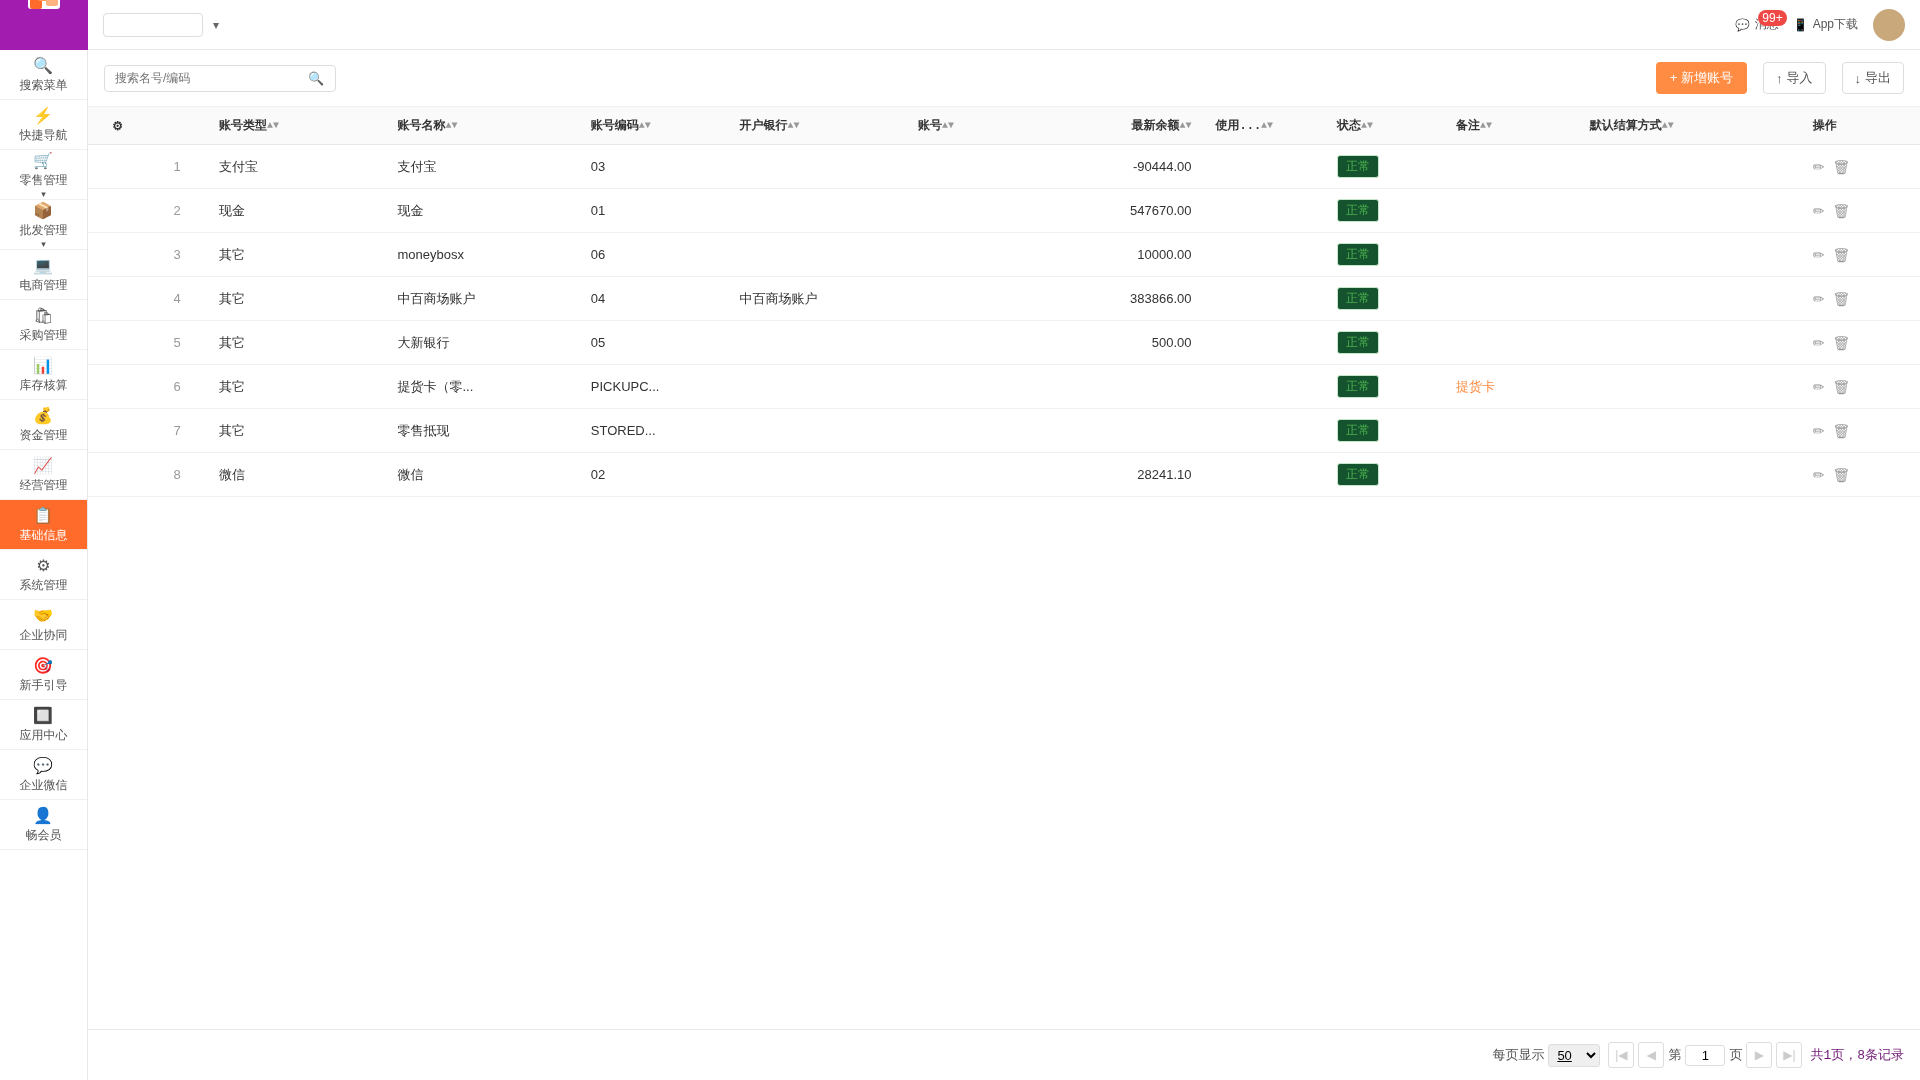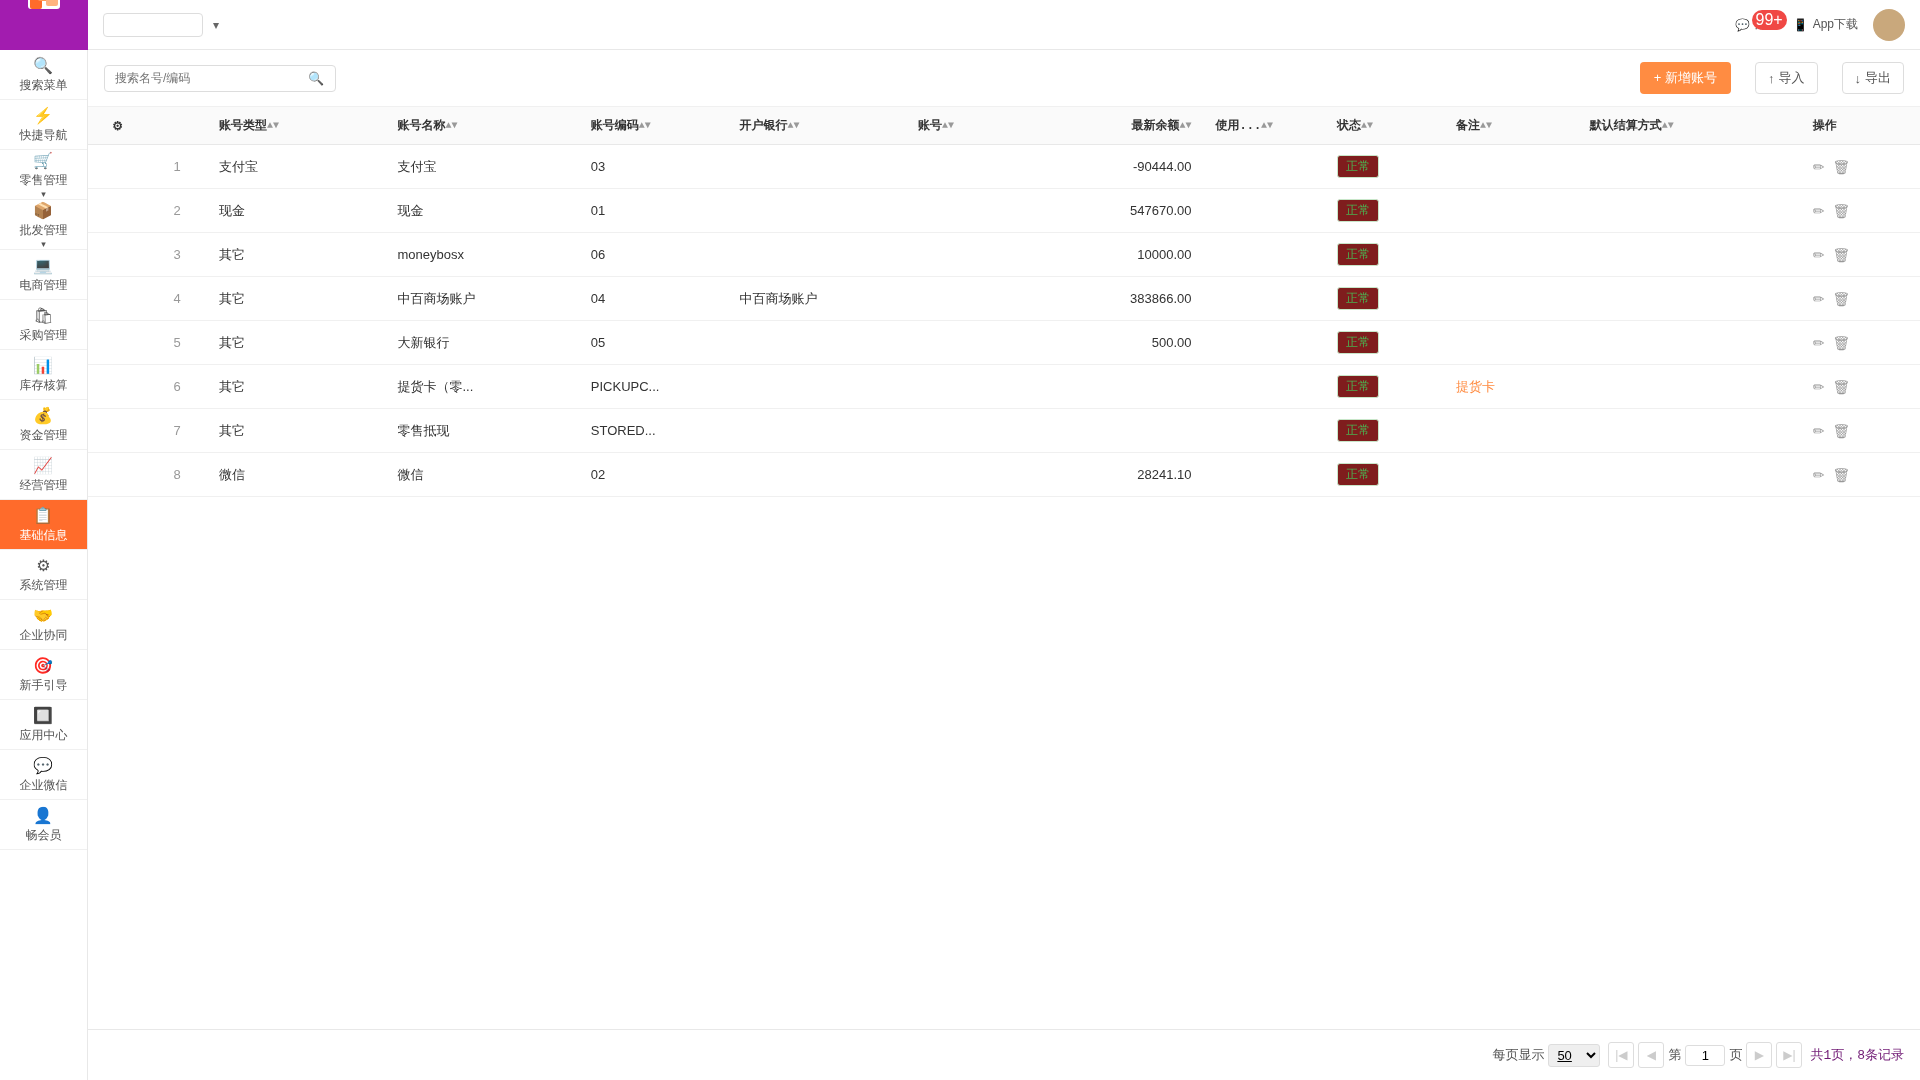--- a/index.html
+++ b/index.html
@@ -125,21 +125,21 @@
       color: #555;
       cursor: pointer;
       position: relative;
     }
     .badge {
       position: absolute;
       top: -6px;
       right: -8px;
       background: #f04844;
       color: #fff;
-      font-size: 16px;
+      font-size: 12px;
       border-radius: 10px;
       padding: 1px 4px;
       min-width: 16px;
       text-align: center;
     }
     .topbar-app {
       display: flex;
       align-items: center;
       gap: 4px;
       font-size: 12px;
@@ -257,21 +257,21 @@
       border: none;
       outline: none;
       font-size: 12px;
       color: #999;
       width: 100%;
     }
     .search-icon { color: #aaa; font-size: 13px; }
     .toolbar-right {
       display: flex;
       align-items: center;
-      gap: 24px;
+      gap: 16px;
     }
     .btn-primary {
       background: #ff8c42;
       color: #fff;
       border: none;
       border-radius: 4px;
       padding: 7px 14px;
       font-size: 13px;
       cursor: pointer;
       display: flex;
@@ -324,21 +324,21 @@
       padding: 10px 12px;
       font-size: 13px;
       color: #333;
       border-bottom: 1px solid #f0f0f0;
       white-space: nowrap;
     }
     .row-num { color: #999; text-align: center; width: 40px; }
     .settings-col { width: 40px; text-align: center; }
     .status-badge {
       display: inline-block;
-      background: #7f1d1d;
+      background: #14532d;
       color: #4caf50;
       border: 1px solid #c8e6c9;
       border-radius: 3px;
       padding: 2px 8px;
       font-size: 12px;
     }
     .action-col { display: flex; gap: 8px; align-items: center; }
     .action-icon {
       cursor: pointer;
       color: #999;

